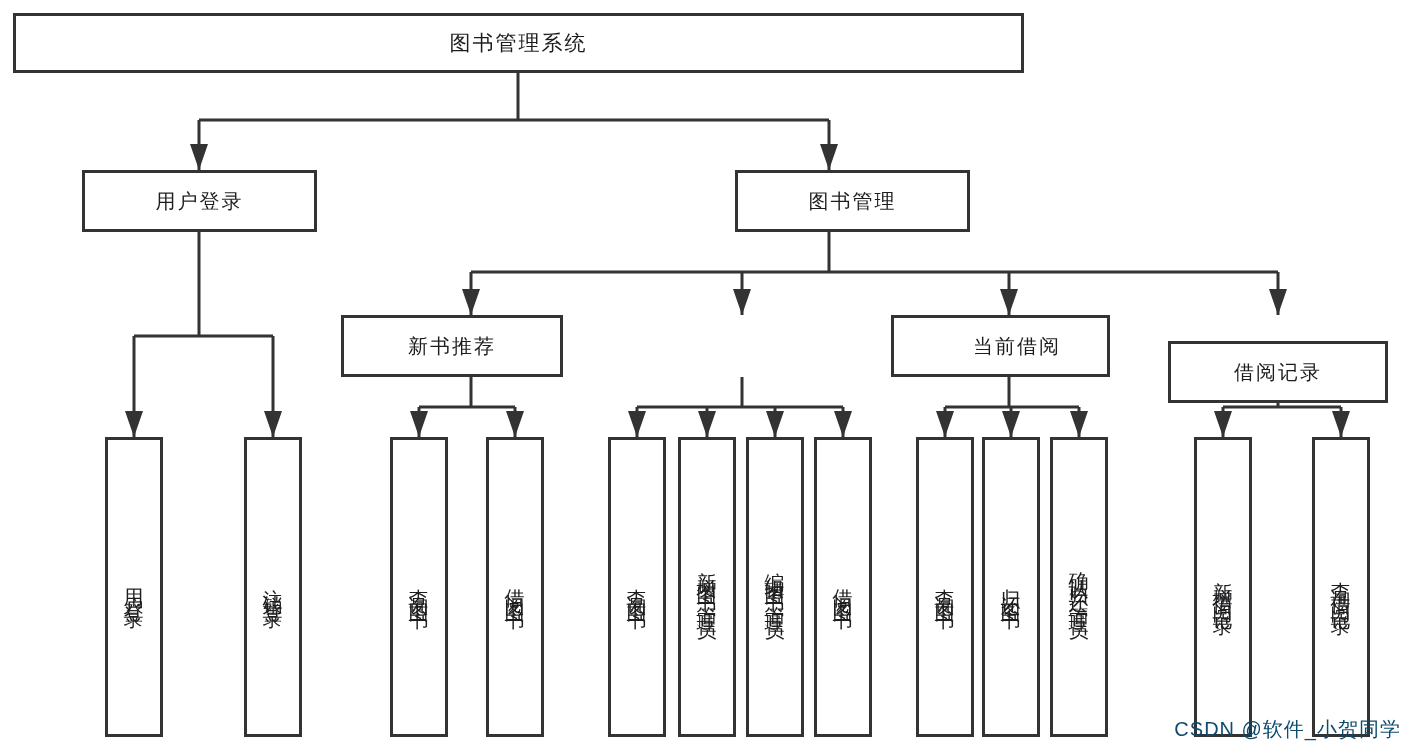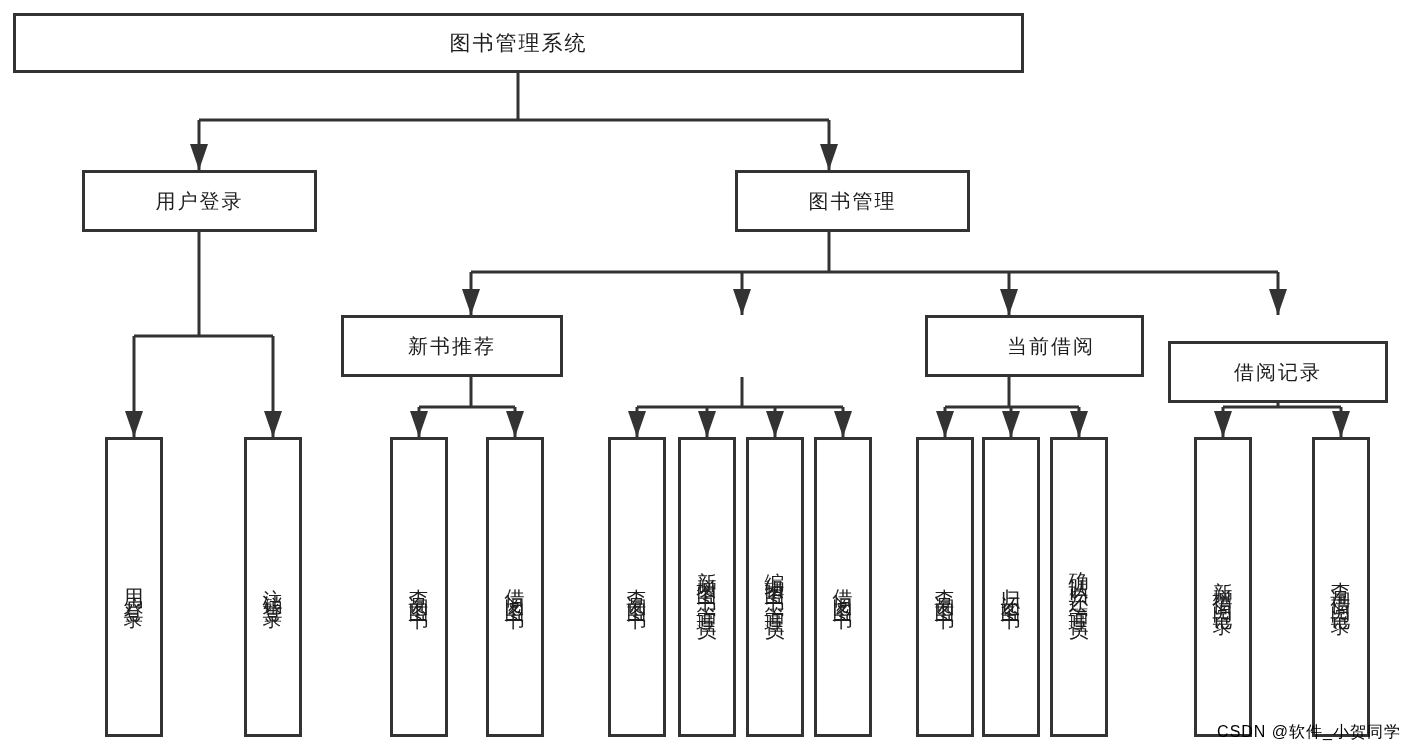--- a/index.html
+++ b/index.html
@@ -29,23 +29,23 @@
     writing-mode: vertical-rl;
     text-orientation: mixed;
     font-size: 20px;
     letter-spacing: 7px;
     line-height: 1;
   }
   .watermark {
     position: absolute;
     right: 4px; bottom: 4px;
     z-index: 5;
-    font-size: 16px;
+    font-size: 20px;
     letter-spacing: 1px;
-    color: #000000;
+    color: #0c4a6e;
     white-space: nowrap;
   }
 </style>
 </head>
 <body>
 
 <div id="stage">
 
   <svg id="wires" width="1405" height="747" viewBox="0 0 1405 747">
     <defs>
@@ -110,21 +110,21 @@
       </g>
     </g>
   </svg>
 
   <div class="node h-node root-node" style="left:13px; top:13px; width:1011px; height:60px;">图书管理系统</div>
 
   <div class="node h-node" style="left:82px; top:170px; width:235px; height:62px;">用户登录</div>
   <div class="node h-node" style="left:712px; top:170px; width:235px; height:62px;margin-left:23px;">图书管理</div>
 
   <div class="node h-node" style="left:341px; top:315px; width:222px; height:62px;">新书推荐</div>
-  <div class="node h-node" style="left:925px; top:315px; width:219px; height:62px;padding-left:33px;">当前借阅</div>
+  <div class="node h-node" style="left:891px; top:315px; width:219px; height:62px;padding-left:33px;">当前借阅</div>
   <div class="node h-node" style="left:1168px; top:299px; width:220px; height:62px;margin-top:42px;">借阅记录</div>
 
   <div class="node v-node" style="left:105px; top:437px; width:58px; height:300px;">用户登录</div>
   <div class="node v-node" style="left:244px; top:437px; width:58px; height:300px;">注销登录</div>
 
   <div class="node v-node" style="left:390px; top:437px; width:58px; height:300px;">查询图书</div>
   <div class="node v-node" style="left:486px; top:437px; width:58px; height:300px;">借阅图书</div>
 
   <div class="node v-node" style="left:608px; top:437px; width:58px; height:300px;">查询图书</div>
   <div class="node v-node" style="left:678px; top:437px; width:58px; height:300px;">新增图书（管理员）</div>

